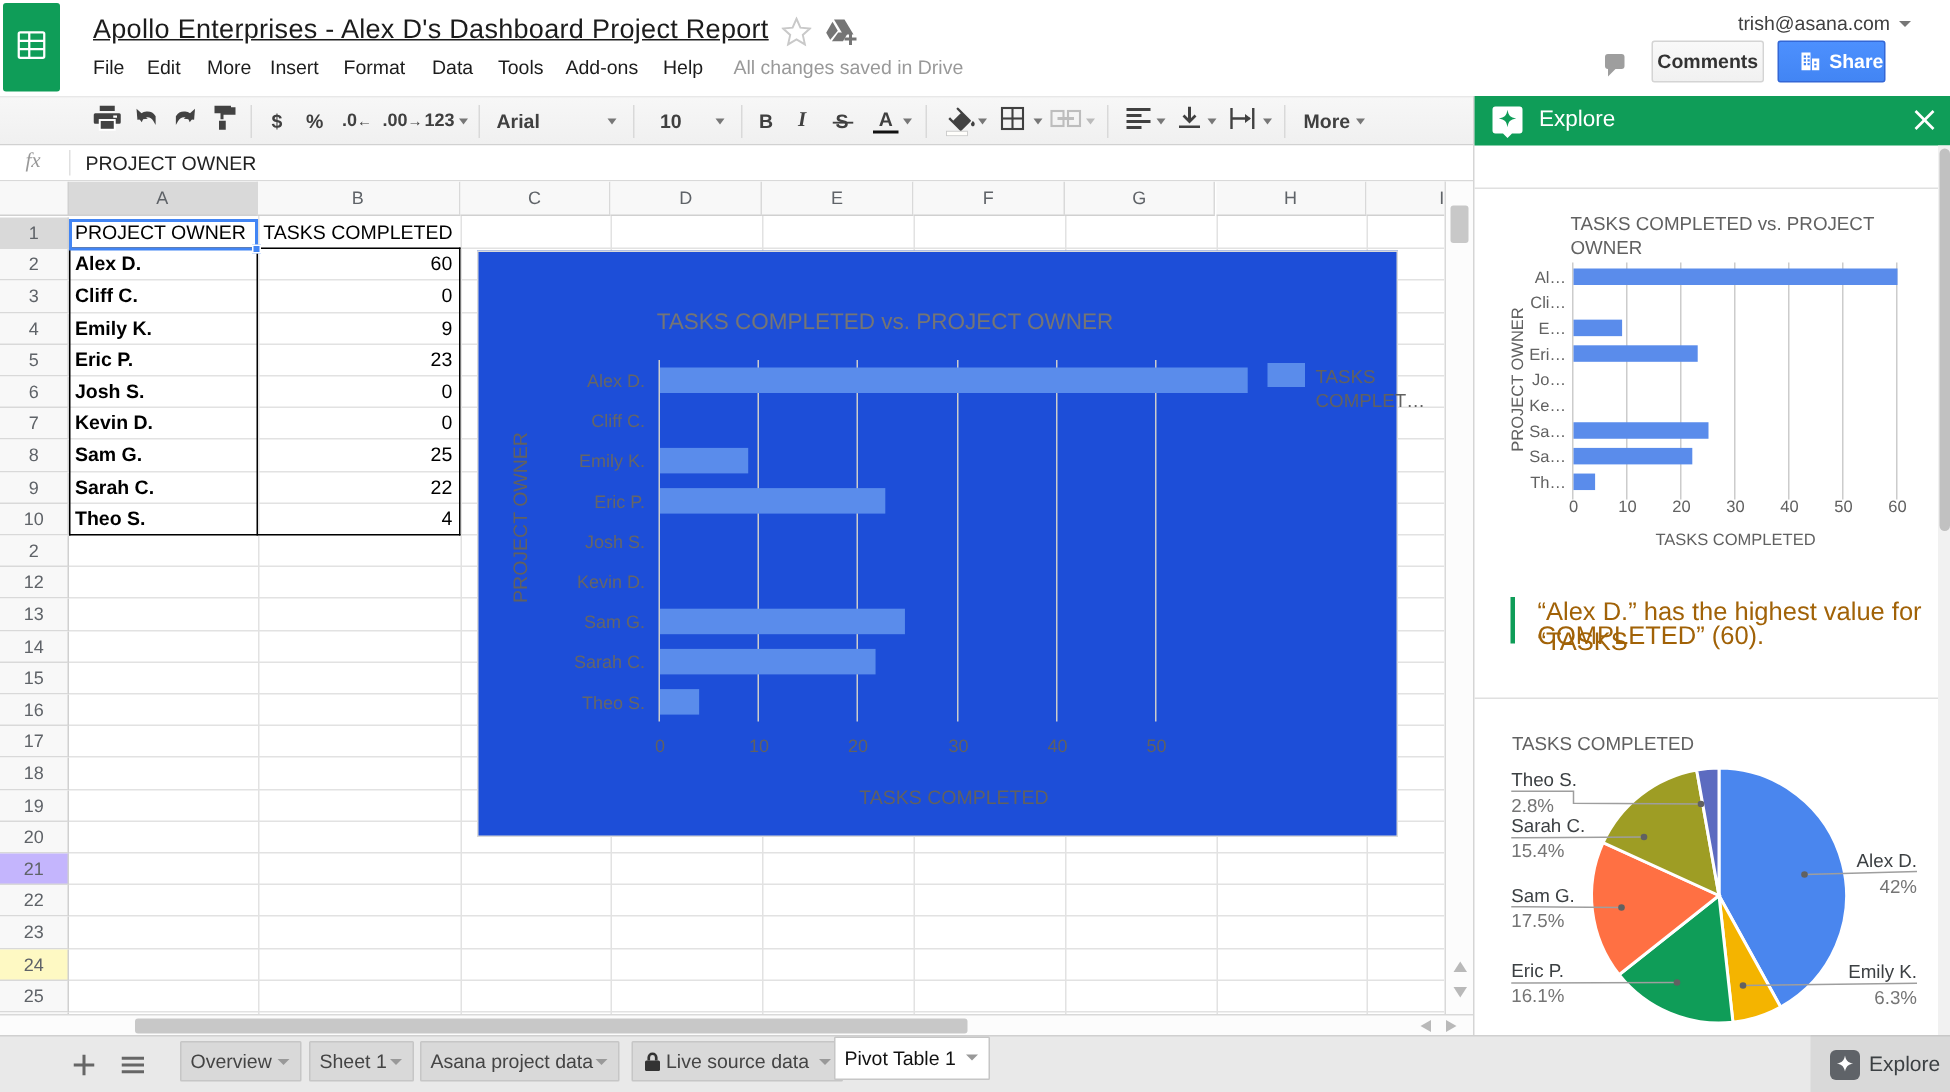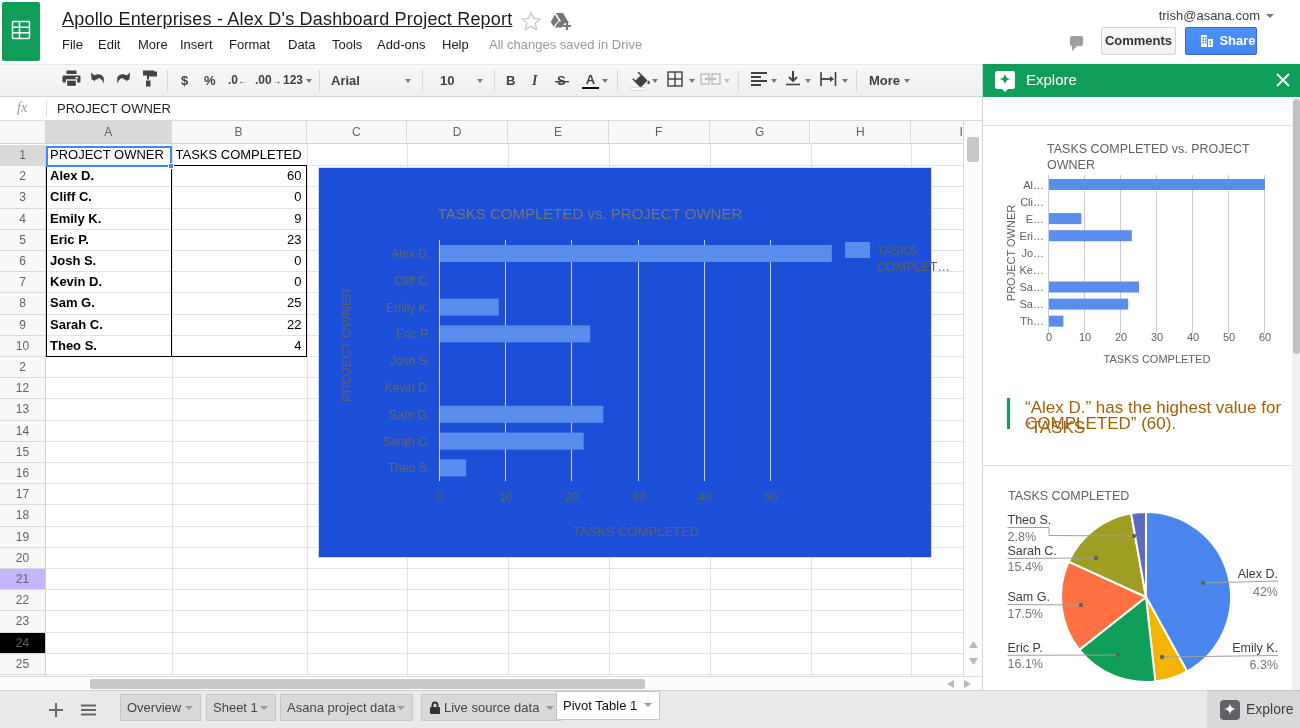--- a/index.html
+++ b/index.html
@@ -261,21 +261,21 @@
       <div class="rowhdr" style="top:299.59999999999997px;background:#f8f8f8">14</div>
       <div class="rowhdr" style="top:320.8px;background:#f8f8f8">15</div>
       <div class="rowhdr" style="top:342px;background:#f8f8f8">16</div>
       <div class="rowhdr" style="top:363.2px;background:#f8f8f8">17</div>
       <div class="rowhdr" style="top:384.4px;background:#f8f8f8">18</div>
       <div class="rowhdr" style="top:405.59999999999997px;background:#f8f8f8">19</div>
       <div class="rowhdr" style="top:426.8px;background:#f8f8f8">20</div>
       <div class="rowhdr" style="top:448px;background:#c4b5fd">21</div>
       <div class="rowhdr" style="top:469.2px;background:#f8f8f8">22</div>
       <div class="rowhdr" style="top:490.4px;background:#f8f8f8">23</div>
-      <div class="rowhdr" style="top:511.59999999999997px;background:#000000">24</div>
+      <div class="rowhdr" style="top:511.59999999999997px;background:#fef9c3">24</div>
       <div class="rowhdr" style="top:532.8px;background:#f8f8f8">25</div>
       <div class="rowhdr" style="top:554px;background:#f8f8f8">26</div>
     </div>
   <div id="gridlines">
       <div class="gl-v" style="left:171.5px"></div>
       <div class="gl-v" style="left:306.5px"></div>
       <div class="gl-v" style="left:407.3px"></div>
       <div class="gl-v" style="left:508.1px"></div>
       <div class="gl-v" style="left:608.9px"></div>
       <div class="gl-v" style="left:709.7px"></div>

